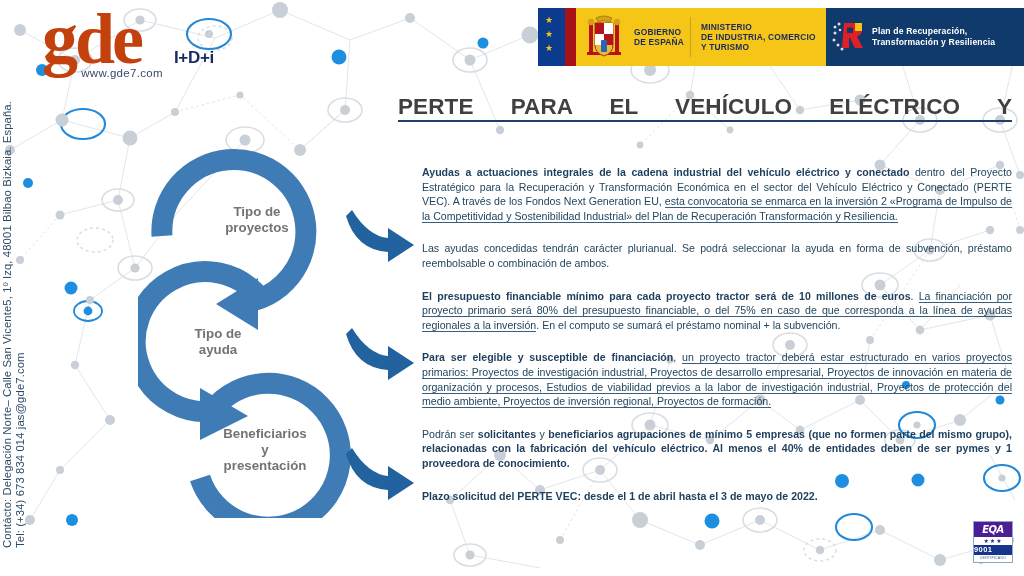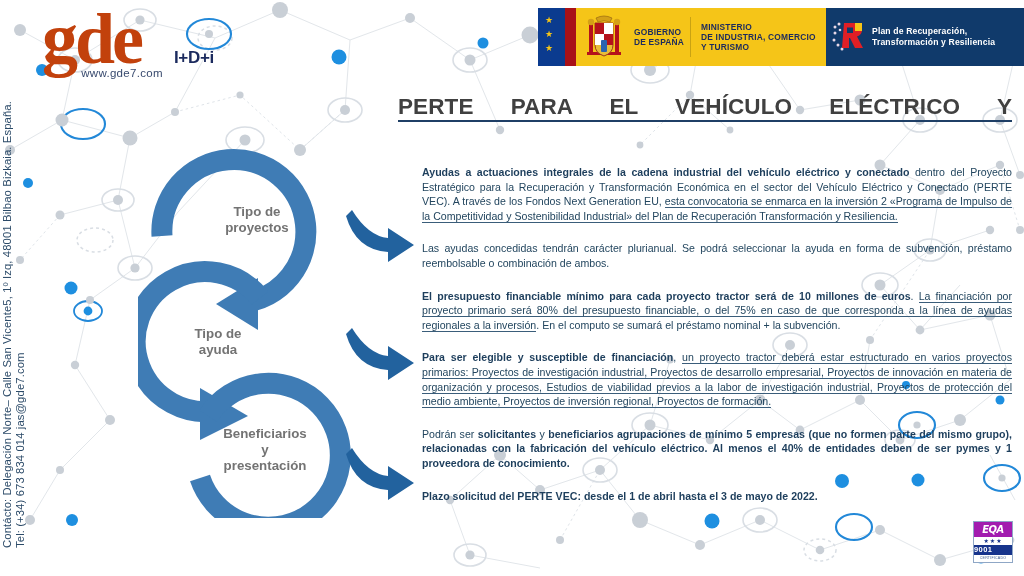--- a/index.html
+++ b/index.html
@@ -129,21 +129,21 @@
   .lab2{left:20px;top:178px;width:120px;}
   .lab3{left:52px;top:278px;width:150px;}
 
   
   .eqa{
     position:absolute;left:973px;top:521px;width:38px;height:40px;z-index:6;
     background:#ffffff;border:1px solid #8fa7c6;
     display:flex;flex-direction:column;align-items:center;
   }
   .eqa-top{
-    width:100%;height:15px;background:#a21caf;color:#ffffff;
+    width:100%;height:15px;background:#4c1d95;color:#ffffff;
     font-family:"DejaVu Sans","Liberation Sans",sans-serif;
     font-weight:bold;font-size:10px;line-height:15px;text-align:center;
     letter-spacing:-0.5px;font-style:italic;
   }
   .eqa-stars{
     color:#17348c;font-size:6px;line-height:8px;letter-spacing:1px;
   }
   .eqa-iso{
     width:100%;background:#17348c;color:#ffffff;font-size:7.5px;line-height:10px;
     text-align:left;font-weight:bold;letter-spacing:0.4px;

